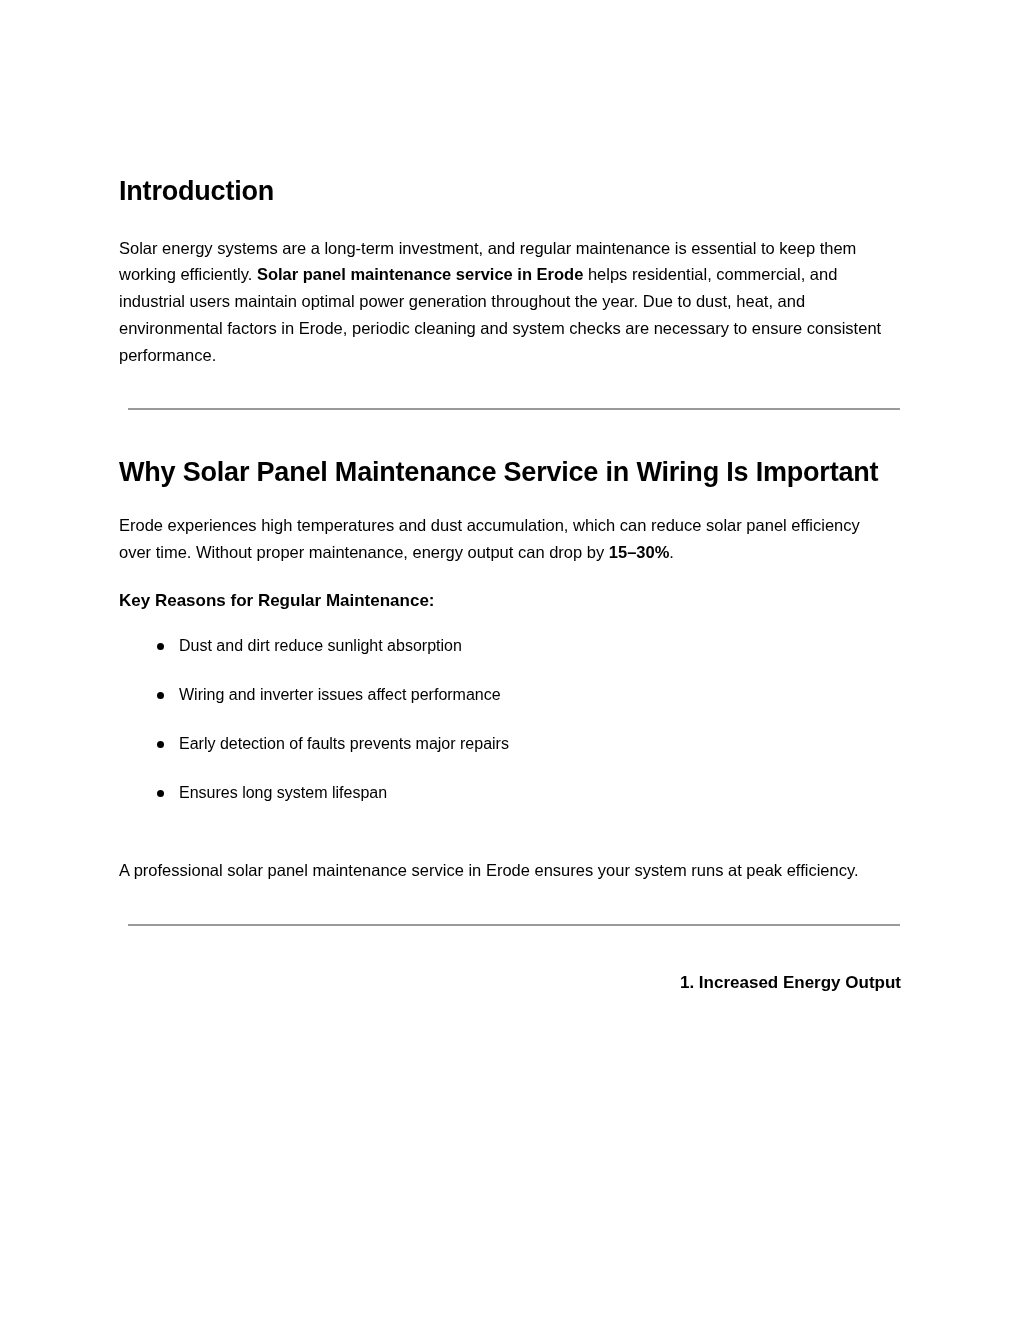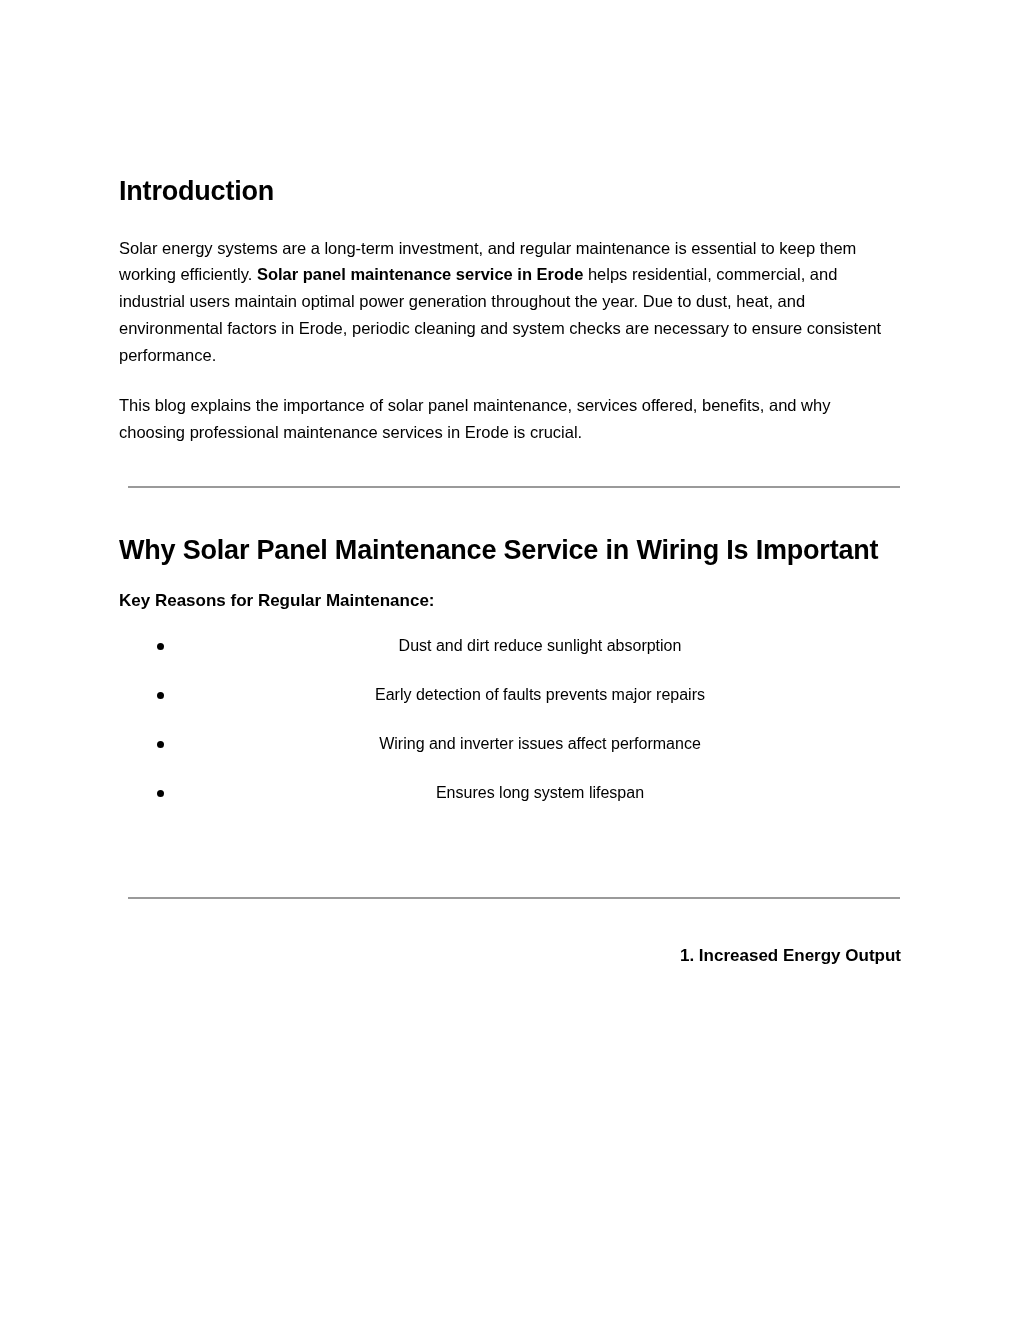--- a/index.html
+++ b/index.html
@@ -77,21 +77,20 @@
     border-top: 2px solid #9a9a9a;
     height: 0;
     width: 772px;
     margin: 40px 0 46px 9px;
   }
 
   ul.bullets {
     list-style: none;
     margin: 0 0 0 0;
     padding: 0;
-    text-align: center;
   }
 
   ul.bullets li {
     position: relative;
     font-size: 16px;
     line-height: 1.5;
     padding-left: 60px;
     margin-bottom: 25px;
     color: #000000;
   }
@@ -121,54 +120,57 @@
 <div class="page">
   <div class="doc-body">
 
     <section>
       <h1 class="section-title">Introduction</h1>
 
       <p class="para">
         <span>Solar energy systems are a long-term investment, and regular maintenance is essential to keep them working efficiently. </span><strong class="em">Solar panel maintenance service in Erode</strong><span> helps residential, commercial, and industrial users maintain optimal power generation throughout the year. Due to dust, heat, and environmental factors in Erode, periodic cleaning and system checks are necessary to ensure consistent performance.</span>
       </p>
 
-      <p class="para last-in-block">
-        <span>This blog explains the importance of solar panel maintenance, services offered, benefits, and why choosing professional maintenance services in Erode is crucial.</span>
-      </p>
     </section>
 
     <hr class="rule">
 
     <section>
       <h1 class="section-title tight">Why Solar Panel Maintenance Service in Wiring Is Important</h1>
 
+      <p class="para">
+        <span>Erode experiences high temperatures and dust accumulation, which can reduce solar panel efficiency over time. Without proper maintenance, energy output can drop by </span><strong class="em">15–30%</strong><span>.</span>
+      </p>
 
       <h2 class="sub-title">Key Reasons for Regular Maintenance:</h2>
 
       <ul class="bullets">
         <li>
           <span class="dot"></span>
           <span>Dust and dirt reduce sunlight absorption</span>
         </li>
         <li>
           <span class="dot"></span>
-          <span>Early detection of faults prevents major repairs</span>
+          <span>Wiring and inverter issues affect performance</span>
         </li>
         <li>
           <span class="dot"></span>
-          <span>Wiring and inverter issues affect performance</span>
+          <span>Early detection of faults prevents major repairs</span>
         </li>
         <li>
           <span class="dot"></span>
           <span>Ensures long system lifespan</span>
         </li>
       </ul>
 
       <div class="spacer-after-list"></div>
 
+      <p class="para last-in-block">
+        <span>A professional solar panel maintenance service in Erode ensures your system runs at peak efficiency.</span>
+      </p>
     </section>
 
     <hr class="rule">
 
     <section>
 
       <h3 class="minor-title">1. Increased Energy Output</h3>
 
     </section>
 

